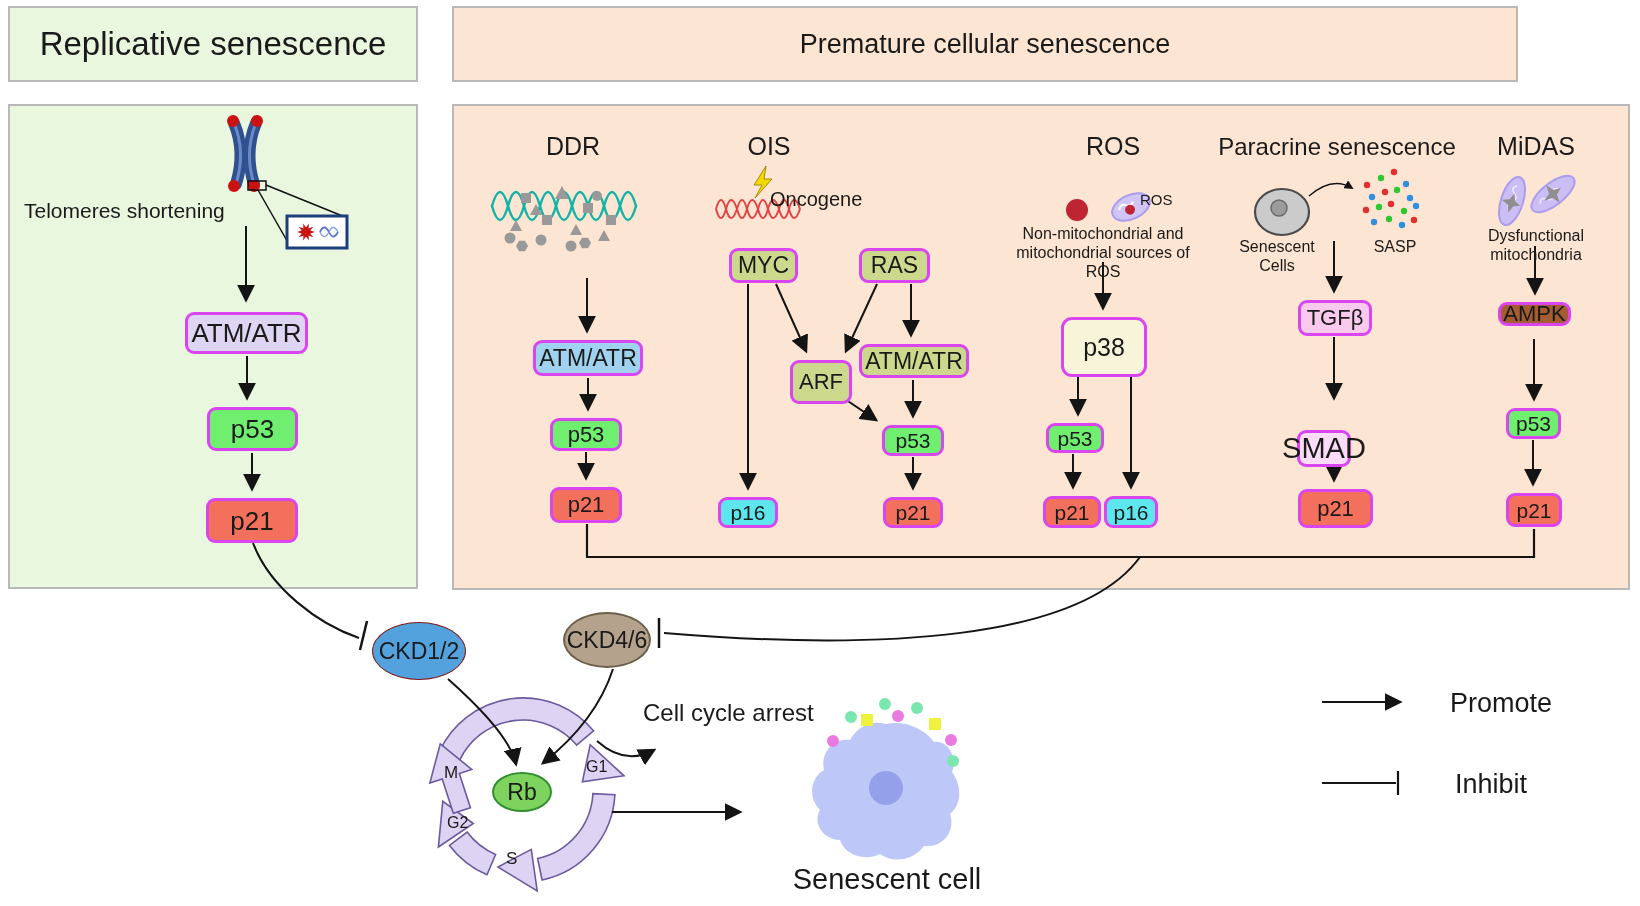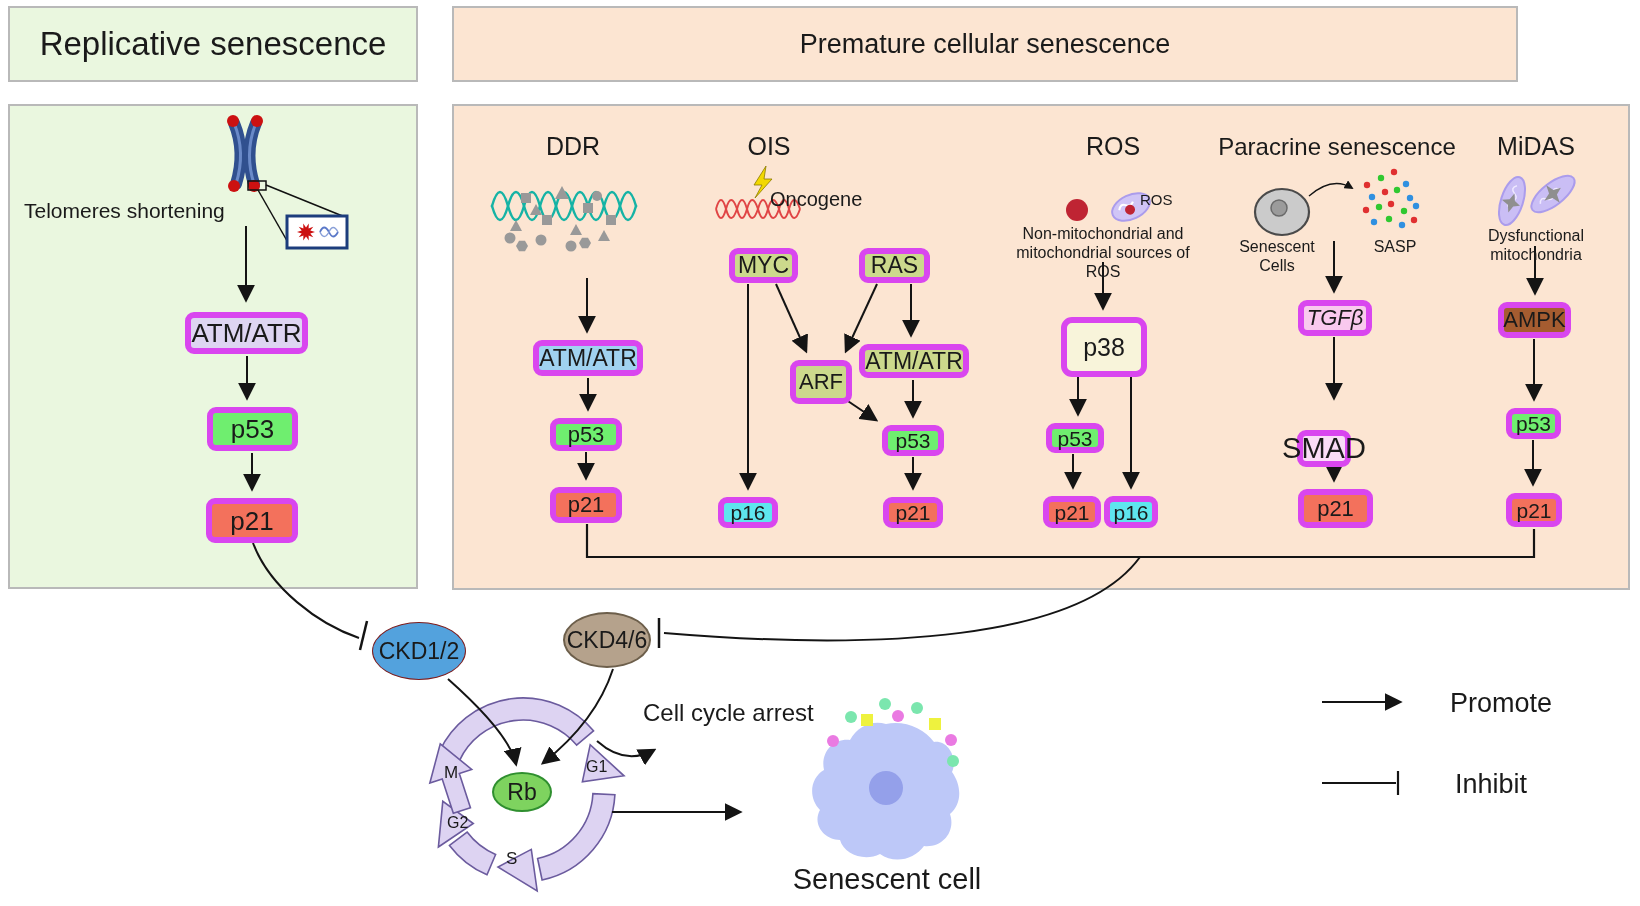--- a/index.html
+++ b/index.html
@@ -6,21 +6,21 @@
   #stage {
     position:relative; width:1640px; height:906px; overflow:hidden;
     font-family:"Liberation Sans", sans-serif; color:#1a1a1a; background:#ffffff;
   }
   .panel { position:absolute; border:2px solid #b9b9b9; box-sizing:border-box; z-index:1; }
   .panel-green { background:#eaf7df; }
   .panel-peach { background:#fce5d2; }
   .hdr { display:flex; align-items:center; justify-content:center; }
   #wires { position:absolute; left:0; top:0; z-index:2; pointer-events:none; }
   .node {
-    position:absolute; box-sizing:border-box; border:6px solid #d946ef; border-radius:9px;
+    position:absolute; box-sizing:border-box; border:3px solid #d946ef; border-radius:9px;
     display:flex; align-items:center; justify-content:center; z-index:3; line-height:1;
   }
   .ellipse { border-radius:50%; }
   .lbl { position:absolute; z-index:3; white-space:nowrap; line-height:1.2; }
   .center { text-align:center; white-space:normal; }
   .preline { white-space:pre-line; }
 </style>
 </head>
 <body>
 
@@ -246,26 +246,26 @@
   <div class="lbl" style="left:1140px; top:191px; font-size:15px;">ROS</div>
   <div class="lbl center preline" style="left:1003px; top:224px; width:200px; font-size:16px;">Non-mitochondrial and
 mitochondrial sources of ROS</div>
   <div class="node" style="left:1061px; top:317px; width:86px; height:60px; background:#f8f4da; font-size:25px; border-radius:11px;">p38</div>
   <div class="node" style="left:1046px; top:423px; width:58px; height:30px; background:#6fee6f; font-size:21px;">p53</div>
   <div class="node" style="left:1043px; top:496px; width:58px; height:32px; background:#f3715c; font-size:21px;">p21</div>
   <div class="node" style="left:1104px; top:496px; width:54px; height:32px; background:#5ee6ee; font-size:21px;">p16</div>
 
   <div class="lbl center" style="left:1221px; top:237px; width:112px; font-size:16px;">Senescent Cells</div>
   <div class="lbl center" style="left:1368px; top:237px; width:54px; font-size:16px;">SASP</div>
-  <div class="node" style="left:1298px; top:300px; width:74px; height:36px; background:#f9c9ee; font-size:22px;font-style:italic;">TGFβ</div>
+  <div class="node" style="left:1298px; top:300px; width:74px; height:36px; background:#f9c9ee; font-size:22px;">TGFβ</div>
   <div class="node" style="left:1297px; top:430px; width:54px; height:37px; background:#fadcf7; font-size:29px;">SMAD</div>
   <div class="node" style="left:1298px; top:489px; width:75px; height:39px; background:#f3715c; font-size:22px;">p21</div>
 
   <div class="lbl center" style="left:1440px; top:226px; width:192px; font-size:16px;">Dysfunctional mitochondria</div>
-  <div class="node" style="left:1498px; top:302px; width:73px; height:36px; background:#a55c30; font-size:22px;">AMPK</div>
+  <div class="node" style="left:1498px; top:302px; width:73px; height:24px; background:#a55c30; font-size:22px;">AMPK</div>
   <div class="node" style="left:1506px; top:408px; width:55px; height:31px; background:#6fee6f; font-size:21px;">p53</div>
   <div class="node" style="left:1506px; top:493px; width:56px; height:34px; background:#f3715c; font-size:21px;">p21</div>
 
   <div class="node ellipse" style="left:372px; top:622px; width:94px; height:58px; background:#53a2dd; border:1px solid #7f1d1d; font-size:23px;">CKD1/2</div>
   <div class="node ellipse" style="left:563px; top:612px; width:88px; height:56px; background:#b5a28c; border:2px solid #6d5f4b; font-size:23px;">CKD4/6</div>
   <div class="node ellipse" style="left:492px; top:772px; width:60px; height:40px; background:#7ed35f; border:2px solid #2f8f2f; font-size:23px; z-index:4;">Rb</div>
   <div class="lbl" style="left:444px; top:763px; font-size:17px;">M</div>
   <div class="lbl" style="left:586px; top:757px; font-size:16px;">G1</div>
   <div class="lbl" style="left:447px; top:813px; font-size:16px;">G2</div>
   <div class="lbl" style="left:506px; top:849px; font-size:17px;">S</div>

